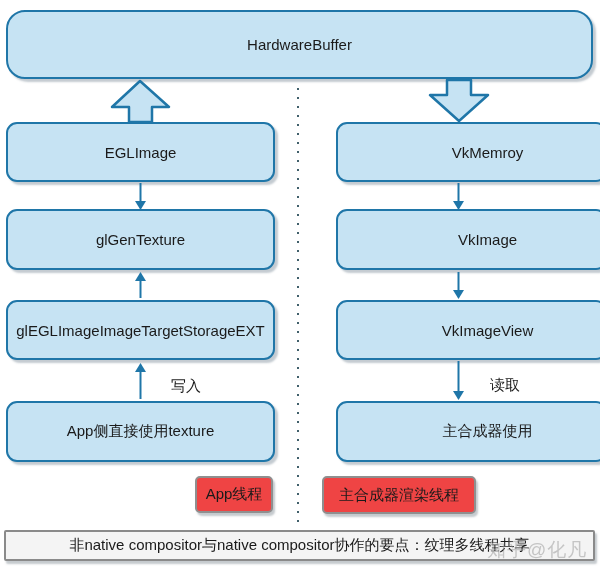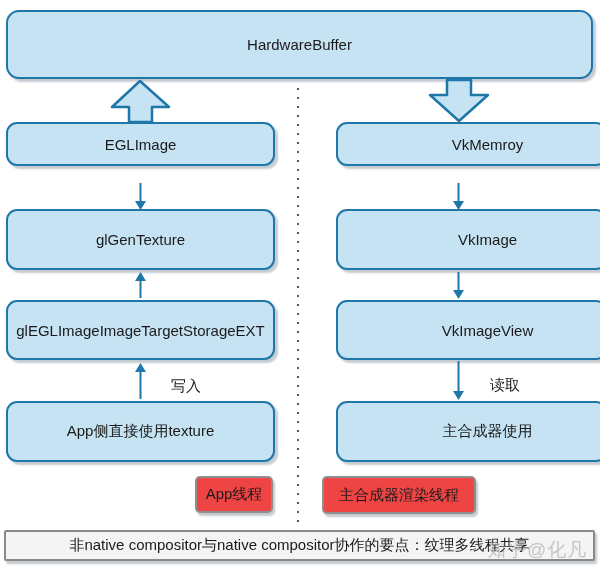--- a/index.html
+++ b/index.html
@@ -6,24 +6,24 @@
   .canvas{
     position:relative;width:600px;height:574px;background:#ffffff;overflow:hidden;
     font-family:"Liberation Sans","DejaVu Sans",sans-serif;color:#1a1a1a;
   }
   .box{
     position:absolute;background:#c6e3f3;border:2px solid #1f76a8;border-radius:11px;
     display:flex;align-items:center;justify-content:center;text-align:center;
     font-size:15px;color:#1a1a1a;box-sizing:border-box;
     box-shadow:3px 3px 2px rgba(125,140,152,0.45);
   }
-  .top-box{left:6px;top:10px;width:587px;height:69px;border-radius:13px;}
+  .top-box{left:6px;top:10px;width:587px;height:69px;border-radius:19px;}
   .lcol{left:6px;width:269px;}
   .rcol{left:336px;width:271px;padding-left:32px;}
-  .row1{top:122px;height:44px;}
+  .row1{top:122px;height:60px;}
   .row2{top:209px;height:61px;}
   .row3{top:300px;height:60px;}
   .row4{top:401px;height:61px;}
   .arrows{position:absolute;left:0;top:0;width:600px;height:574px;pointer-events:none;}
   .dotted{
     position:absolute;left:297px;top:88px;width:2px;height:434px;
     background-image:repeating-linear-gradient(to bottom,#41606b 0 2px,transparent 2px 9px);
   }
   .flow-label{position:absolute;font-size:15px;color:#1a1a1a;margin-left:24px;}
   .write-label{left:147px;top:377px;}

